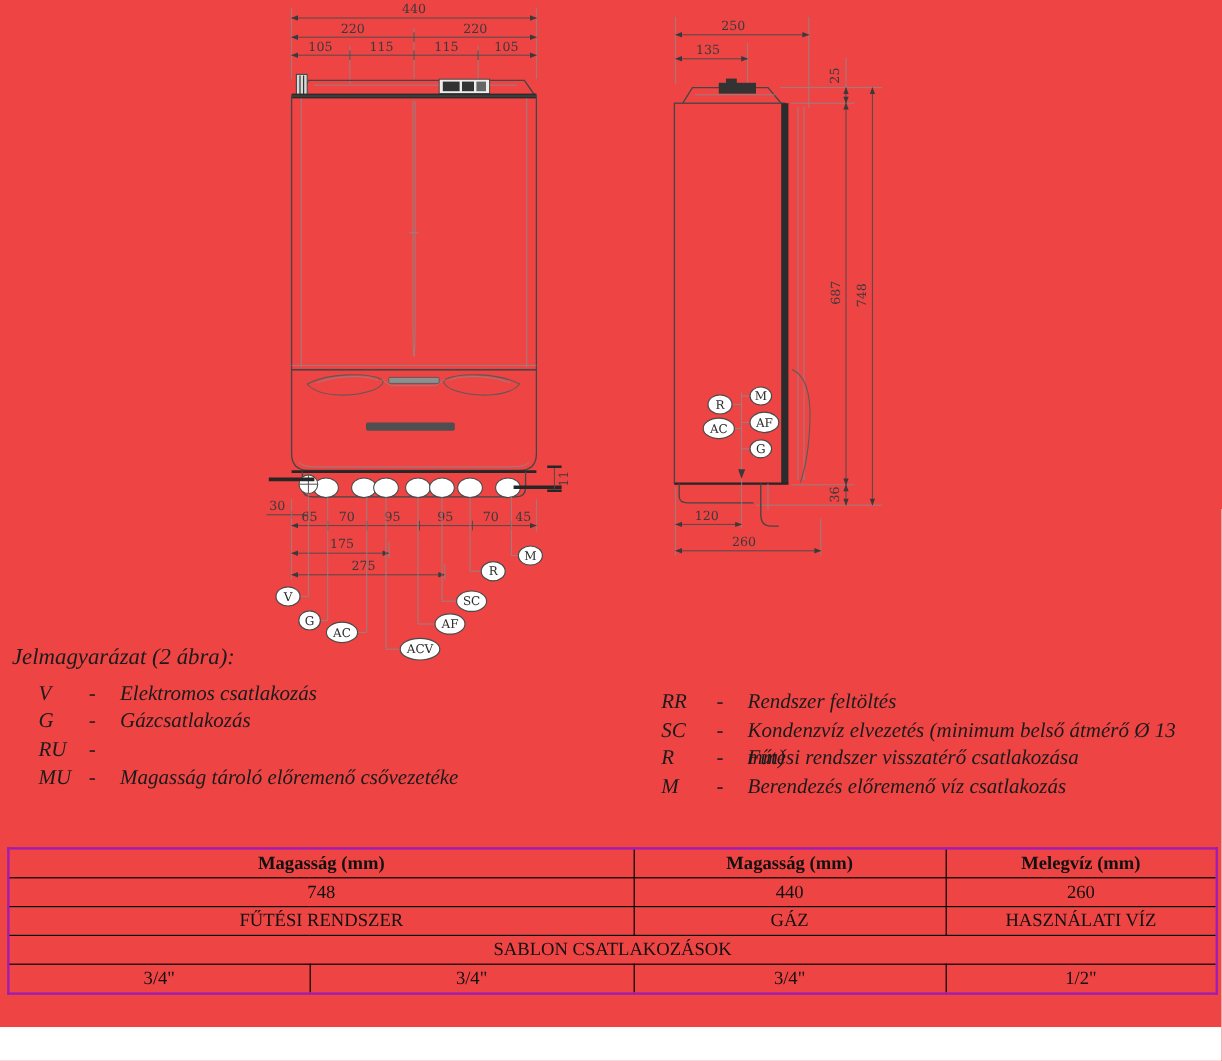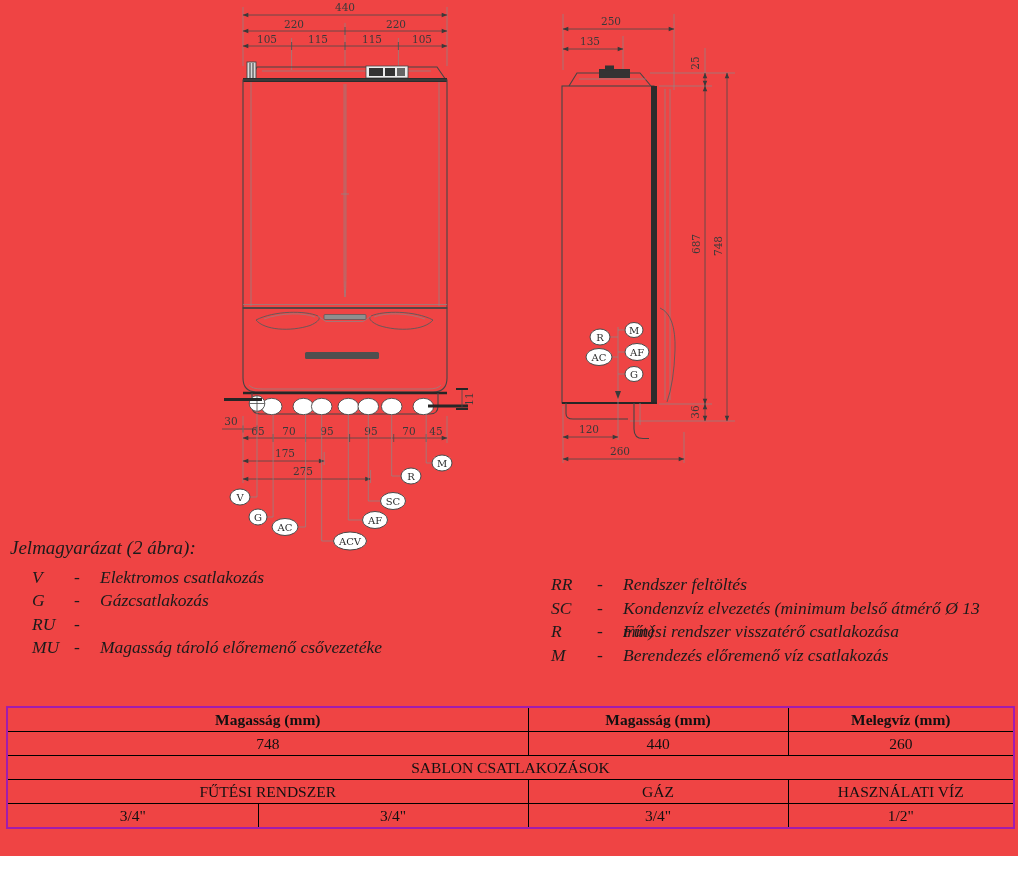--- a/index.html
+++ b/index.html
@@ -271,26 +271,26 @@
       <td colspan="2" class="hdr">Magasság (mm)</td>
       <td class="hdr">Magasság (mm)</td>
       <td class="hdr">Melegvíz (mm)</td>
     </tr>
     <tr>
       <td colspan="2">748</td>
       <td>440</td>
       <td>260</td>
     </tr>
     <tr>
-      <td colspan="4">SABLON CSATLAKOZÁSOK</td>
-    </tr>
-    <tr>
       <td colspan="2">FŰTÉSI RENDSZER</td>
       <td>GÁZ</td>
       <td>HASZNÁLATI VÍZ</td>
+    </tr>
+    <tr>
+      <td colspan="4">SABLON CSATLAKOZÁSOK</td>
     </tr>
     <tr>
       <td>3/4"</td>
       <td>3/4"</td>
       <td>3/4"</td>
       <td>1/2"</td>
     </tr>
   </tbody>
 </table>
 

